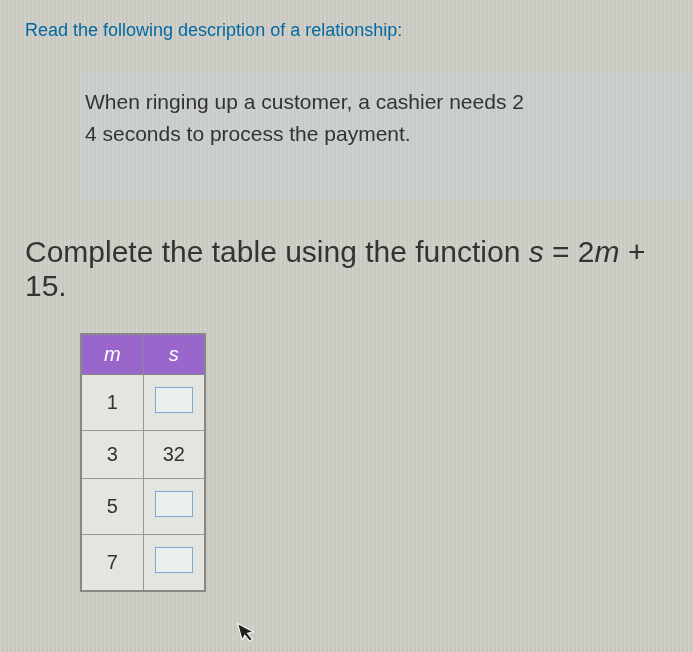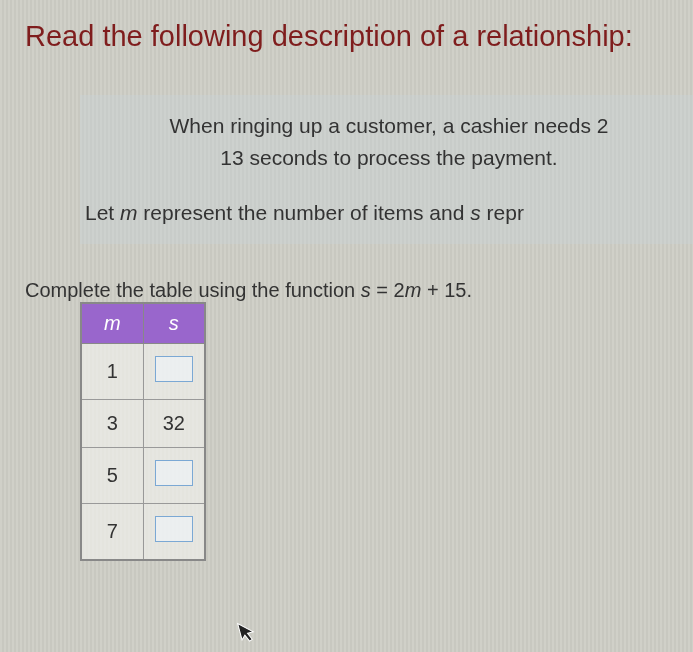--- a/index.html
+++ b/index.html
@@ -17,46 +17,46 @@
         #c8c8c0 2px,
         #c8c8c0 4px
       );
       font-family: Arial, sans-serif;
       color: #333;
       padding: 20px 0 0 25px;
       position: relative;
       overflow: hidden;
     }
     .prompt-heading {
-      font-size: 29px;
-      color: #7f1d1d;
-      margin-bottom: 42px;
+      font-size: 18px;
+      color: #0369a1;
+      margin-bottom: 30px;
       font-weight: normal;
     }
     .description-box {
       background: rgba(200, 210, 215, 0.4);
       margin-left: 55px;
       padding: 15px 0 15px 5px;
       margin-bottom: 35px;
     }
     .description-line {
       font-size: 21px;
       color: #333;
       line-height: 1.5;
     }
     .description-para {
-      margin-bottom: 24px;
-      text-align: center;
+      margin-bottom: 36px;
     }
     .italic {
       font-style: italic;
     }
     .instruction {
-      font-size: 20px;
+      font-size: 30px;
       color: #333;
+      margin-bottom: 30px;
     }
     .table-container {
       margin-left: 55px;
     }
     table {
       border-collapse: collapse;
       border: 2px solid #888;
       background: rgba(240, 240, 235, 0.7);
     }
     th {
@@ -98,26 +98,23 @@
     }
   </style>
 </head>
 <body>
 
 <div class="prompt-heading">Read the following description of a relationship:</div>
 
 <div class="description-box">
   <div class="description-para">
     <div class="description-line">When ringing up a customer, a cashier needs 2</div>
-    <div class="description-line">13 seconds to process the payment.</div>
+    <div class="description-line">4 seconds to process the payment.</div>
   </div>
   <div>
-    <div class="description-line">
-      <span>Let </span><span class="italic">m</span><span> represent the number of items and </span><span class="italic">s</span><span> repr</span>
-    </div>
   </div>
 </div>
 
 <div class="instruction">
   <span>Complete the table using the function </span><span class="italic">s</span><span> = 2</span><span class="italic">m</span><span> + 15.</span>
 </div>
 
 <div class="table-container">
   <table>
     <thead>

